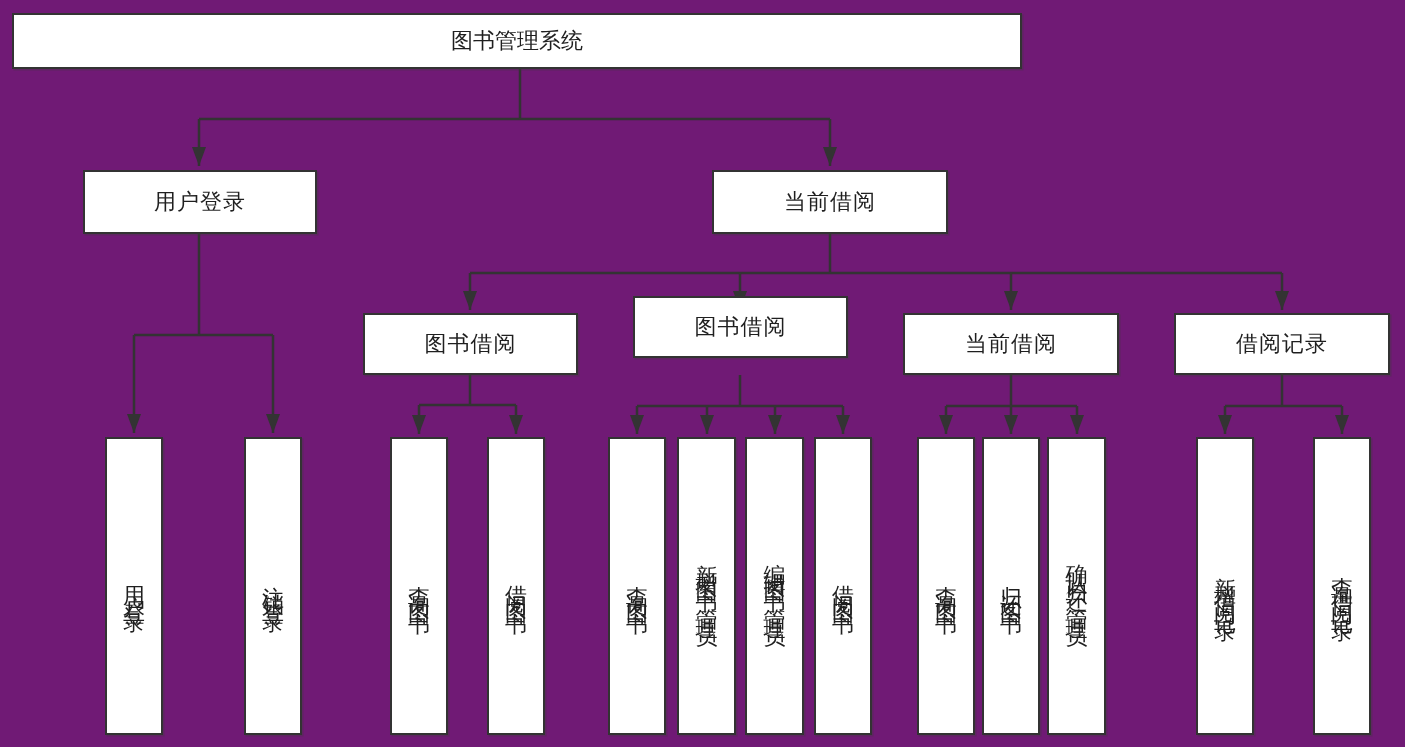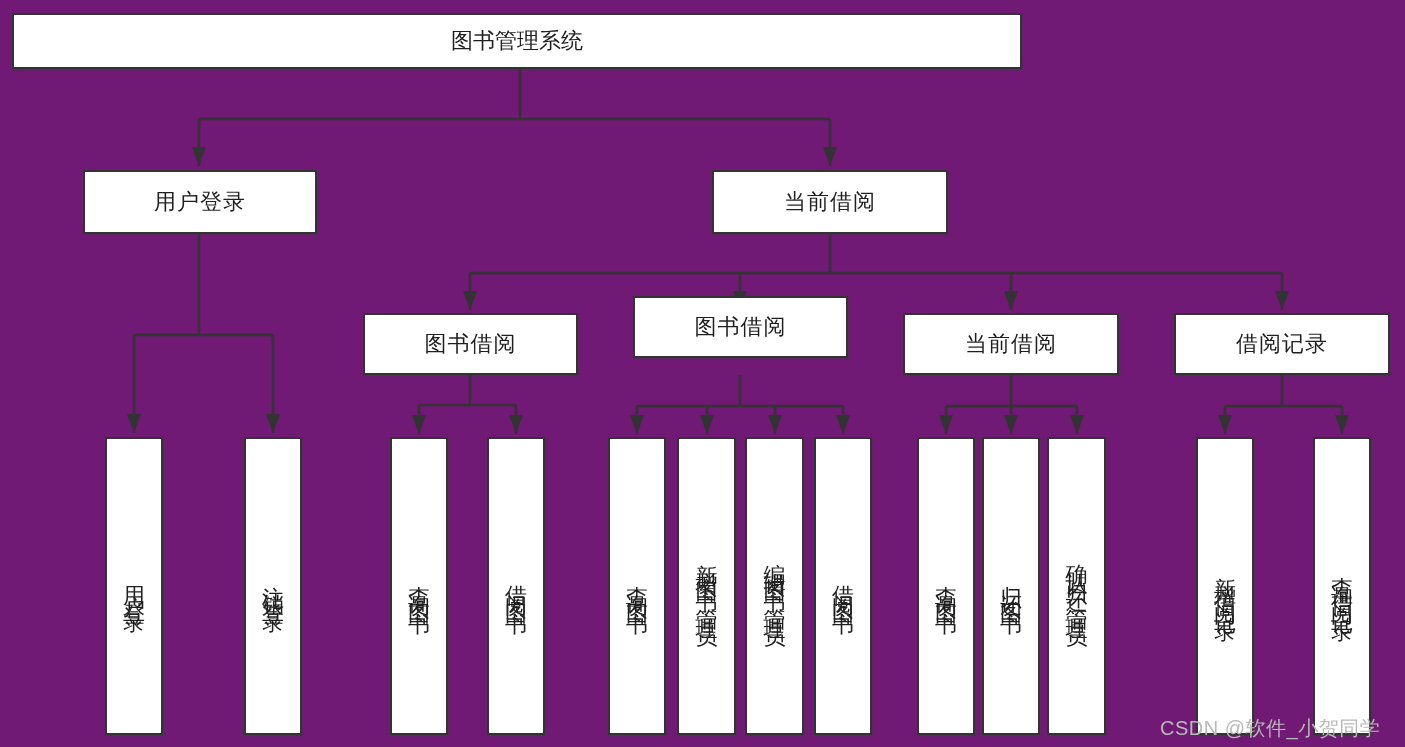--- a/index.html
+++ b/index.html
@@ -144,15 +144,14 @@
     <span class="vlabel">确认归还（管理员）</span>
   </div>
 
   <div class="node tall" style="left:1196px;top:437px;width:58px;height:298px">
     <span class="vlabel">新增借阅记录</span>
   </div>
   <div class="node tall" style="left:1313px;top:437px;width:58px;height:298px">
     <span class="vlabel">查询借阅记录</span>
   </div>
 
-  <div class="watermark">CSDN @软件_小贺同学</div>
 
 </div>
 
 </body></html>

